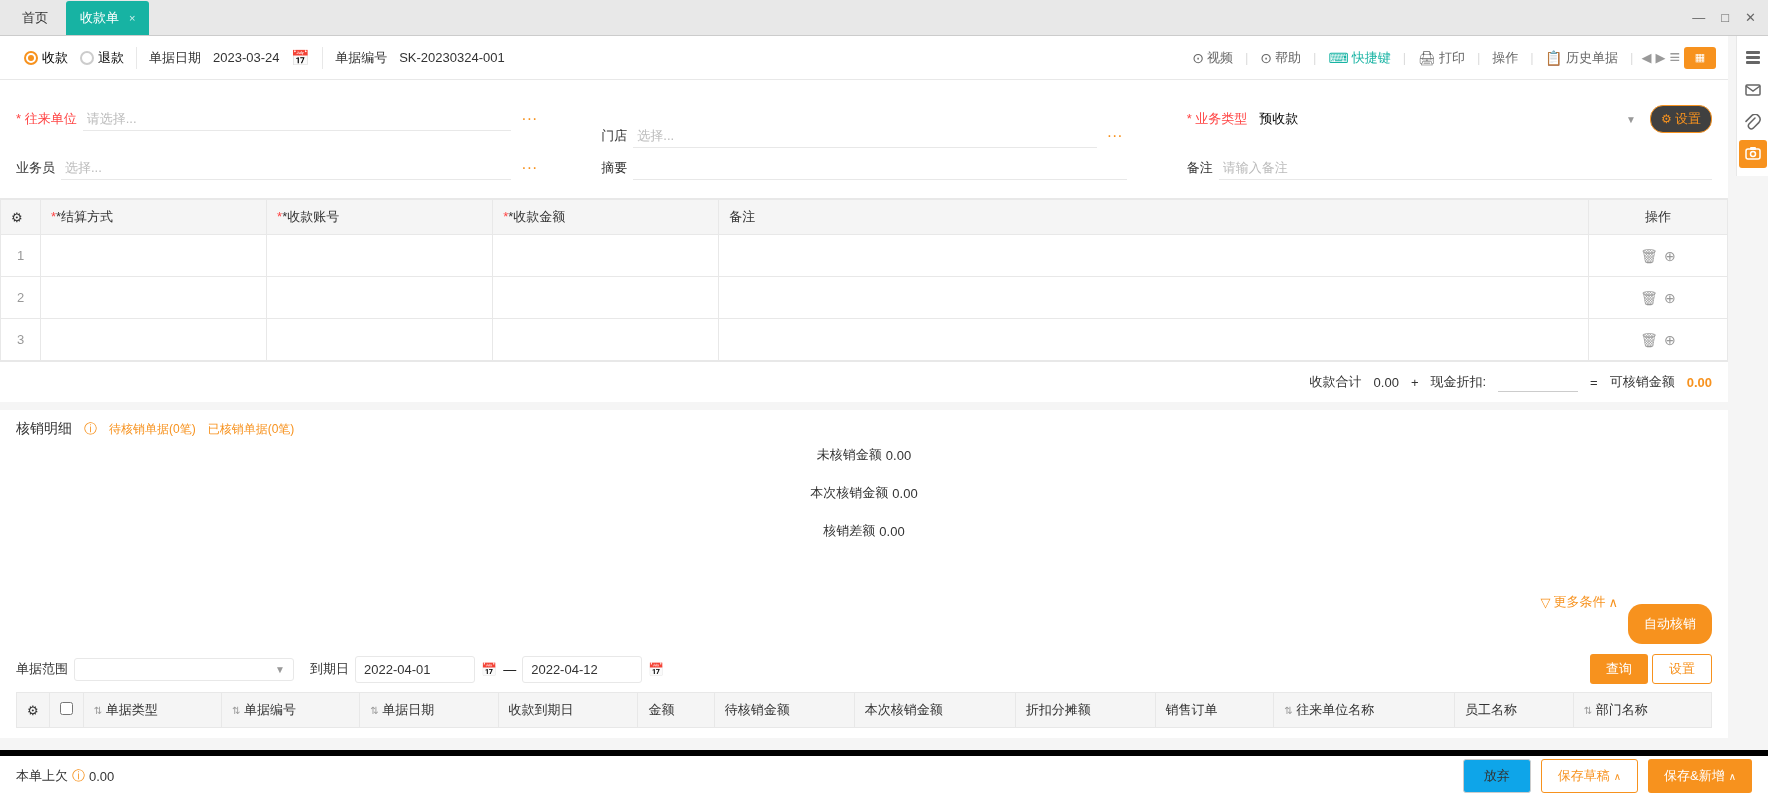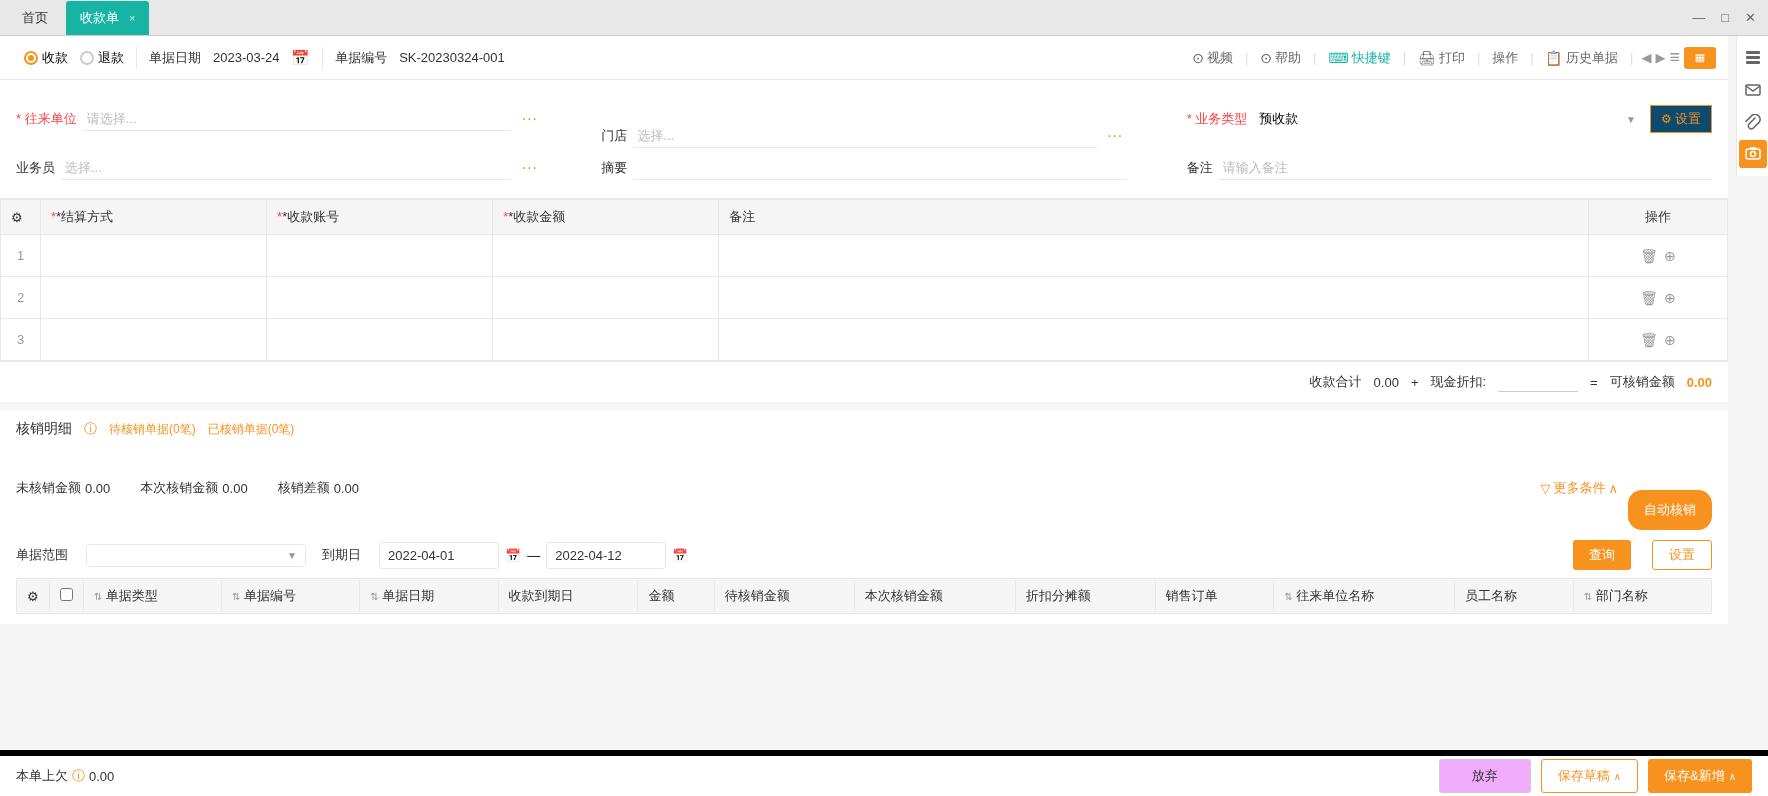--- a/index.html
+++ b/index.html
@@ -33,21 +33,21 @@
     .radio-dot.unchecked { border-color: #ccc; }
     .divider-v { width: 1px; background: #e8e8e8; height: 22px; }
     .field-label { color: #333; white-space: nowrap; }
     .field-value { color: #333; }
     .doc-icon { color: #f7921e; font-size: 15px; cursor: pointer; }
     .toolbar-right { margin-left: auto; display: flex; align-items: center; gap: 8px; }
     .toolbar-btn { display: flex; align-items: center; gap: 3px; color: #666; cursor: pointer; font-size: 12px; padding: 2px 4px; }
     .toolbar-btn .icon { font-size: 14px; }
     .toolbar-btn.active { color: #17b3a3; }
     .tb-divider { color: #ddd; }
-    .settings-btn { background: #0c4a6e; border: 1px solid #f7921e; color: #f7921e; padding: 4px 10px; border-radius: 0; cursor: pointer; font-size: 12px; }
+    .settings-btn { background: #404040; border: 1px solid #f7921e; color: #f7921e; padding: 4px 10px; border-radius: 13px; cursor: pointer; font-size: 12px; }
 
     
     .form-area { background: #fff; padding: 10px 16px; border-bottom: 1px solid #e8e8e8; }
     .form-row { display: flex; align-items: center; gap: 0; margin-bottom: 8px; }
     .form-field { display: flex; align-items: center; gap: 6px; flex: 1; min-width: 0; }
     .form-input {
       flex: 1; border: none; border-bottom: 1px solid #e8e8e8; outline: none;
       padding: 4px 4px; color: #ccc; font-size: 13px; min-width: 0;
     }
     .form-input::placeholder { color: #bbb; }
@@ -81,31 +81,31 @@
 
     
     .section-divider { height: 8px; background: #f5f5f5; }
 
     
     .reconcile-section { background: #fff; padding: 10px 16px; }
     .reconcile-header { display: flex; align-items: center; gap: 12px; margin-bottom: 8px; }
     .section-title { font-size: 14px; font-weight: normal; color: #333; }
     .info-icon { color: #f7921e; cursor: pointer; font-size: 13px; }
     .tab-link { color: #f7921e; cursor: pointer; font-size: 12px; text-decoration: none; }
-    .reconcile-stats { display: flex; align-items: center; gap: 30px; margin-bottom: 10px; }
+    .reconcile-stats { display: flex; align-items: center; gap: 20px; margin-bottom: 10px; flex-direction: column; }
     .stat-item { display: flex; align-items: center; gap: 4px; font-size: 13px; }
     .stat-label { color: #333; }
     .stat-value { color: #333; }
     .filter-btn { color: #f7921e; cursor: pointer; font-size: 12px; display: flex; align-items: center; gap: 3px; }
     .auto-btn { background: #f7921e; color: #fff; border: none; padding: 11px 16px; border-radius: 14px; cursor: pointer; font-size: 13px; margin-top: 44px; }
     .query-btn { background: #f7921e; color: #fff; border: none; padding: 6px 16px; border-radius: 3px; cursor: pointer; font-size: 13px; }
     .set-btn { background: #fff; border: 1px solid #f7921e; color: #f7921e; padding: 5px 16px; border-radius: 3px; cursor: pointer; font-size: 13px; }
 
     .filter-row { display: flex; align-items: center; gap: 16px; margin-bottom: 8px; }
-    .filter-field { display: flex; align-items: center; gap: 18px; }
+    .filter-field { display: flex; align-items: center; gap: 6px; }
     .filter-select {
       border: 1px solid #e8e8e8; border-radius: 3px; padding: 5px 8px;
       outline: none; min-width: 200px; color: #333; background: #fff;
       display: flex; align-items: center; justify-content: space-between; cursor: pointer;
     }
     .filter-input {
       border: 1px solid #e8e8e8; border-radius: 3px; padding: 5px 8px;
       outline: none; min-width: 120px; color: #333;
     }
     .date-range { display: flex; align-items: center; gap: 6px; }
@@ -124,21 +124,21 @@
     .page-footer {
       position: fixed; bottom: 0; left: 0; right: 0;
       background: #fff; border-top: 6px solid #000000;
       display: flex; align-items: center; padding: 8px 16px; gap: 12px;
       height: 46px;
     }
     .footer-stat { display: flex; align-items: center; gap: 4px; }
     .footer-stat-label { color: #333; }
     .footer-stat-value { color: #333; }
     .footer-actions { margin-left: auto; display: flex; gap: 10px; }
-    .btn-abandon { background: #f0abfc; border: 1px solid #ccc; color: #333; padding: 7px 32px; border-radius: 3px; cursor: pointer; font-size: 13px; }
+    .btn-abandon { background: #0ea5e9; border: 1px solid #ccc; color: #333; padding: 7px 20px; border-radius: 3px; cursor: pointer; font-size: 13px; }
     .btn-save-draft { background: #fff; border: 1px solid #f7921e; color: #f7921e; padding: 7px 16px; border-radius: 3px; cursor: pointer; font-size: 13px; display: flex; align-items: center; gap: 4px; }
     .btn-save-new { background: #f7921e; border: none; color: #fff; padding: 7px 16px; border-radius: 3px; cursor: pointer; font-size: 13px; display: flex; align-items: center; gap: 4px; }
     .btn-chevron { font-size: 10px; }
 
     
     .right-sidebar {
       position: fixed; right: 0; top: 36px; width: 32px;
       background: #fff; border-left: 1px solid #e8e8e8;
       display: flex; flex-direction: column; align-items: center; padding: 8px 0; gap: 4px;
     }
@@ -400,21 +400,21 @@
       <div class="filter-field">
         <span style="color:#333;white-space:nowrap;">到期日</span>
         <div class="date-range">
           <input class="filter-input" value="2022-04-01" style="width: 110px;">
           <span class="date-icon">📅</span>
           <span>—</span>
           <input class="filter-input" value="2022-04-12" style="width: 110px;">
           <span class="date-icon">📅</span>
         </div>
       </div>
-      <div style="margin-left:auto;display:flex;gap:21px;">
+      <div style="margin-left:auto;display:flex;gap:4px;">
         <button class="query-btn">
           <span>查询</span>
         </button>
         <button class="set-btn">
           <span>设置</span>
         </button>
       </div>
     </div>
 
     <table class="bottom-table">

